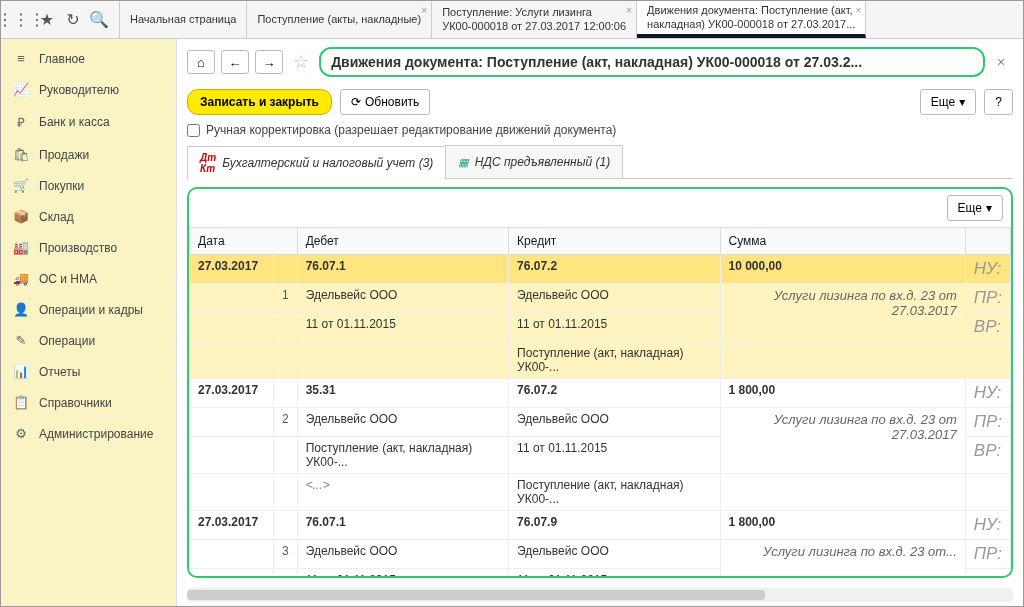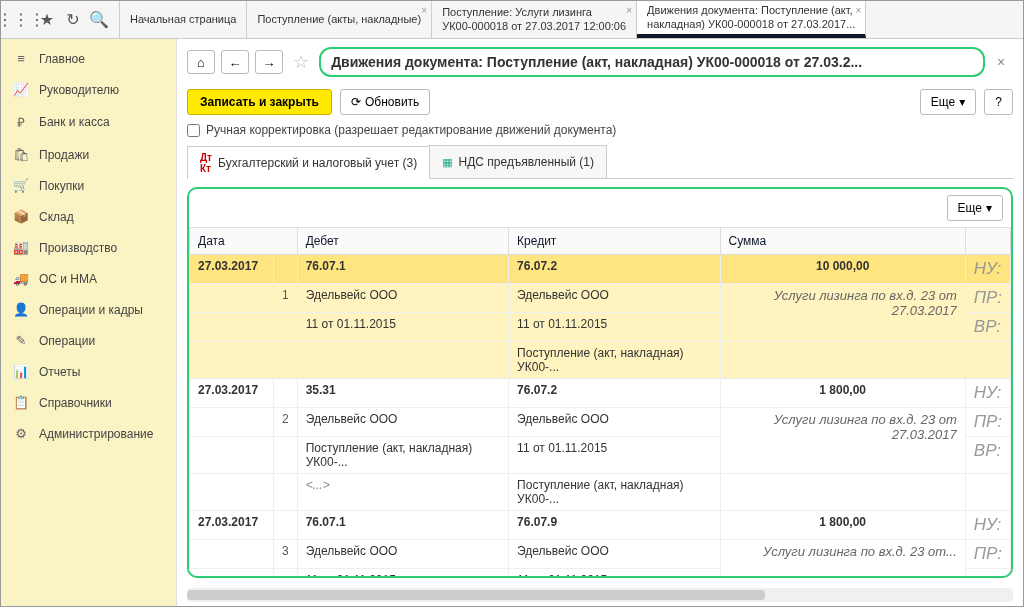--- a/index.html
+++ b/index.html
@@ -16,40 +16,40 @@
     .sidebar { width: 175px; background: #faf3c4; display: flex; flex-direction: column; padding-top: 4px; }
     .sidebar-item { display: flex; align-items: center; gap: 10px; padding: 8px 12px; cursor: pointer; color: #444; font-size: 12px; }
     .sidebar-icon { width: 16px; text-align: center; font-size: 13px; color: #666; }
     .main { flex: 1; display: flex; flex-direction: column; background: #fff; border-left: 1px solid #ddd; min-width: 0; }
     .nav-row { display: flex; align-items: center; gap: 6px; padding: 8px 10px; }
     .nav-btn { width: 28px; height: 24px; border: 1px solid #bbb; border-radius: 3px; background: #fff; cursor: pointer; display: inline-flex; align-items: center; justify-content: center; font-size: 13px; }
     .nav-star { font-size: 18px; color: #bbb; cursor: pointer; margin: 0 4px; }
     .title-input { flex: 1; border: 2px solid #2ecc71; border-radius: 12px; padding: 5px 10px; font-size: 14px; font-weight: bold; background: #fff; white-space: nowrap; overflow: hidden; text-overflow: ellipsis; }
     .close-doc { width: 16px; font-size: 14px; color: #888; cursor: pointer; margin-left: 6px; }
     .toolbar { display: flex; align-items: center; gap: 8px; padding: 4px 10px 8px; }
-    .btn-primary { background: #ffea00; border: 1px solid #c9b000; border-radius: 3px; padding: 5px 12px; font-weight: bold; font-size: 12px; cursor: pointer; }
+    .btn-primary { background: #ffea00; border: 1px solid #c9b000; border-radius: 11px; padding: 5px 12px; font-weight: bold; font-size: 12px; cursor: pointer; }
     .btn { background: #fff; border: 1px solid #bbb; border-radius: 3px; padding: 5px 10px; font-size: 12px; cursor: pointer; display: inline-flex; align-items: center; gap: 4px; }
     .spacer { flex: 1; }
     .check-row { display: flex; align-items: center; gap: 6px; padding: 0 10px 8px; font-size: 12px; color: #444; }
-    .inner-tabs { display: flex; border-bottom: 1px solid #ccc; margin: 0 10px; }
+    .inner-tabs { display: flex; border-bottom: 1px solid #ccc; margin: 0 10px; font-style: italic; }
     .inner-tab { border: 1px solid #ccc; border-bottom: none; padding: 5px 12px; background: #f7f7f7; font-size: 12px; cursor: pointer; display: flex; align-items: center; gap: 6px; margin-right: -1px; }
     .inner-tab.active { background: #fff; position: relative; top: 1px; }
     .tab-icon-red { color: #c00; font-size: 10px; font-weight: bold; }
     .tab-icon-green { color: #2a8; font-size: 11px; }
     .panel { margin: 8px 10px 10px; border: 2px solid #2ecc71; border-radius: 10px; flex: 1; display: flex; flex-direction: column; min-height: 0; overflow: hidden; }
     .panel-toolbar { display: flex; justify-content: flex-end; padding: 6px 8px; }
     .table-wrap { flex: 1; overflow: auto; }
     table { border-collapse: collapse; width: 100%; font-size: 12px; }
     th { text-align: left; padding: 6px 8px; border: 1px solid #ddd; background: #fafafa; font-weight: normal; color: #0f172a; }
     td { padding: 4px 8px; border: 1px solid #eee; vertical-align: top; }
     tbody tr.hl td { background: #ffe57f; }
     tbody tr.hl-light td { background: #fff3bf; }
     .date-cell { width: 84px; }
     .num-cell { text-align: right; width: 20px; color: #555; }
-    .sum-cell { text-align: center; font-weight: bold; }
+    .sum-cell { text-align: left; font-weight: bold; }
     .sum-desc { font-style: italic; color: #666; font-size: 13px; font-weight: normal; text-align: right; }
     .side-col { width: 30px; font-style: italic; color: #999; font-size: 17px; }
     .bold { font-weight: bold; }
     .scrollbar-fake { height: 14px; background: #f0f0f0; margin: 0 10px 4px; border-radius: 4px; position: relative; }
     .scrollbar-thumb { position: absolute; left: 0; top: 2px; height: 10px; width: 70%; background: #ccc; border-radius: 4px; }
   </style>
 </head>
 <body>
 
 <div class="app">

